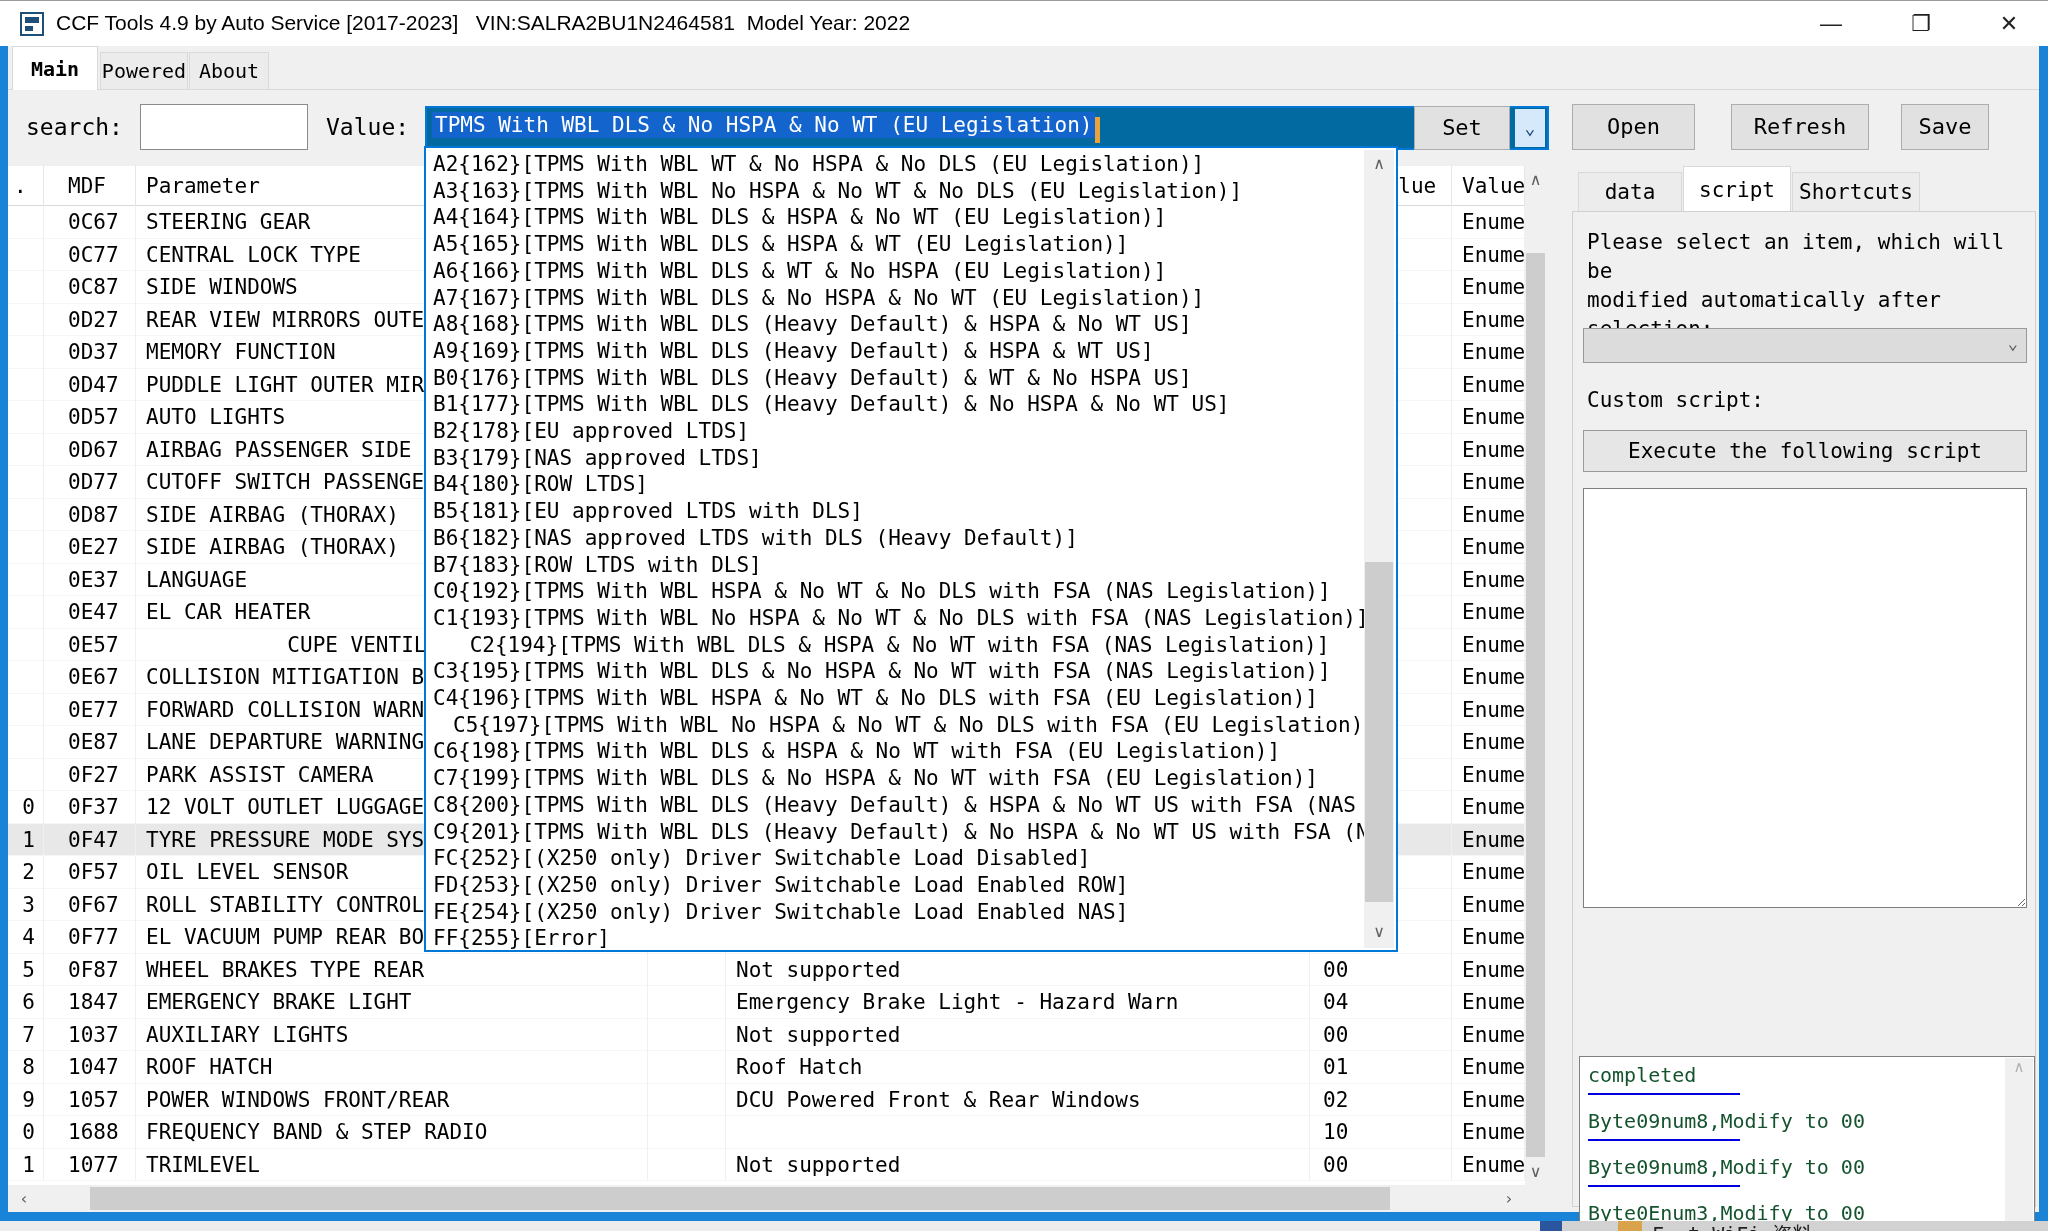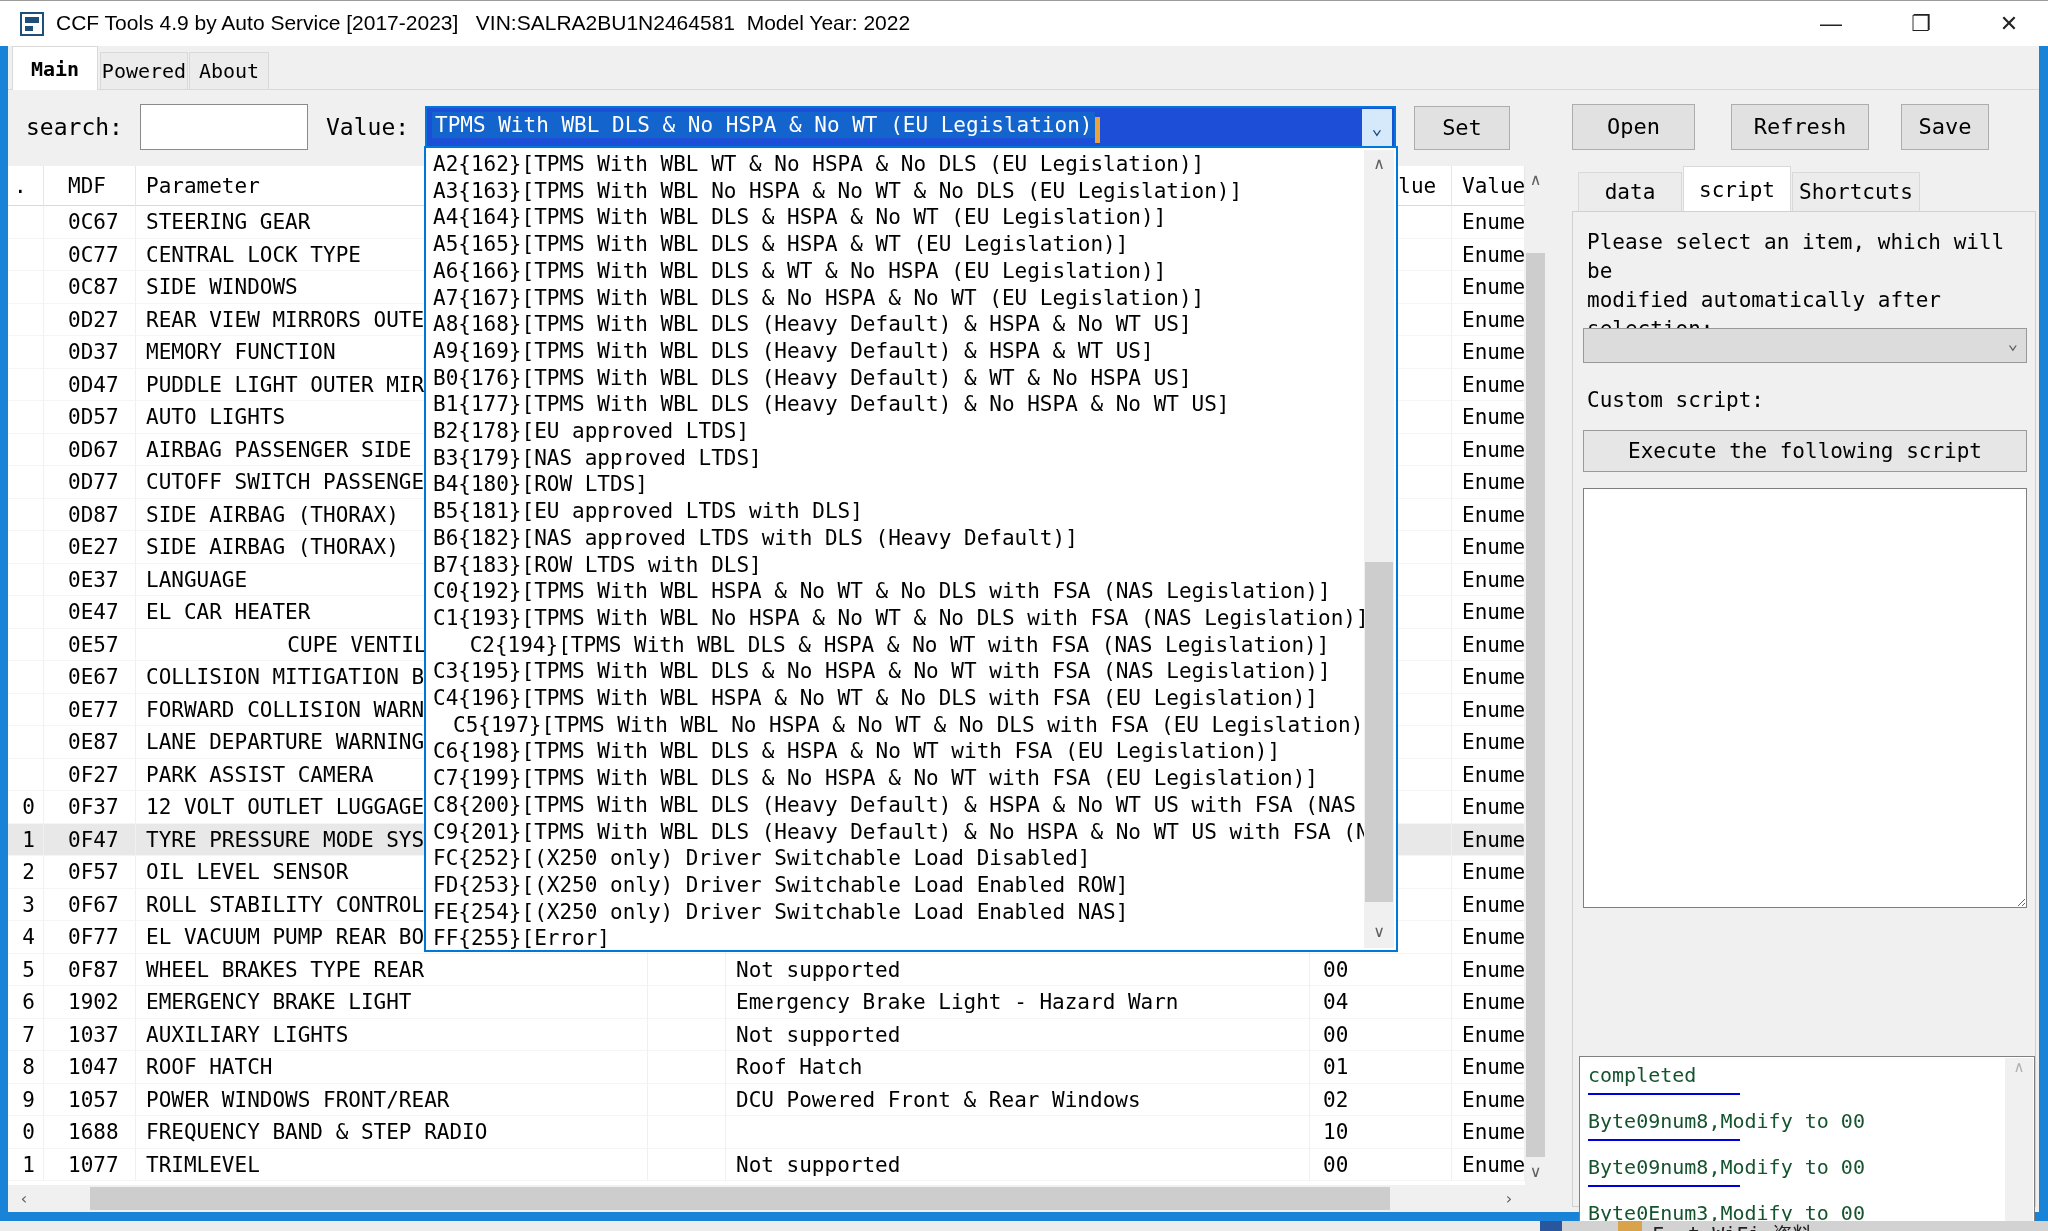--- a/index.html
+++ b/index.html
@@ -27,21 +27,21 @@
             border-bottom:1px solid #d9d9d9; }
   .tab { position:absolute; top:6px; height:38px; background:#ececec; border:1px solid #d9d9d9;
          text-align:center; font-size:20px; line-height:36px; color:#000; }
   .tab.active { top:0; height:44px; background:#ffffff; border-bottom:none; font-weight:bold; line-height:44px; }
 
   
   .content { position:absolute; left:8px; top:90px; width:2031px; height:1122px; background:#f0f0f0; }
   .lbl { position:absolute; font-size:23px; color:#000; }
   .search-input { position:absolute; left:132px; top:14px; width:168px; height:46px; background:#fff;
                   border:1px solid #8a8a8a; font-size:21px; padding:0 6px; font-family:inherit; }
-  .value-combo { position:absolute; left:417px; top:16px; width:971px; height:44px; background:#1d4ed8;
+  .value-combo { position:absolute; left:417px; top:16px; width:1124px; height:44px; background:#0369a1;
                  border:2px solid #0078d7; }
   .combo-sel { display:inline-block; margin:4px 0 0 5px; padding:1px 3px; background:#1464cd; color:#fff;
                font-size:21px; white-space:pre; }
   .combo-caret { display:inline-block; width:5px; height:26px; background:#e8a33d; vertical-align:middle; margin-top:4px;}
   .combo-arrow-btn { position:absolute; right:2px; top:1px; width:30px; height:38px; background:#d5e9fb;
                      color:#15447c; text-align:center; line-height:38px; font-size:18px; }
   .btn { position:absolute; background:#e1e1e1; border:1px solid #adadad; text-align:center;
          font-size:22px; color:#000; font-family:inherit; }
 
   
@@ -365,21 +365,21 @@
             <div class="td num" style="left: 0px; width: 36px; padding: 0px 8px 0px 0px;">5</div>
             <div class="td " style="left: 36px; width: 92px; padding: 0px 0px 0px 24px;">0F87</div>
             <div class="td " style="left: 128px; width: 512px; padding: 0px 0px 0px 10px;">WHEEL BRAKES TYPE REAR</div>
             <div class="td " style="left: 640px; width: 78px; padding: 0px;"></div>
             <div class="td " style="left: 718px; width: 584px; padding: 0px 0px 0px 10px;">Not supported</div>
             <div class="td " style="left: 1302px; width: 142px; padding: 0px 0px 0px 13px;">00</div>
             <div class="td " style="left: 1444px; width: 73px; padding: 0px 0px 0px 10px;">Enume</div>
           </div>
           <div class="trow" style="top: 820px;">
             <div class="td num" style="left: 0px; width: 36px; padding: 0px 8px 0px 0px;">6</div>
-            <div class="td " style="left: 36px; width: 92px; padding: 0px 0px 0px 24px;">1902</div>
+            <div class="td " style="left: 36px; width: 92px; padding: 0px 0px 0px 24px;">1847</div>
             <div class="td " style="left: 128px; width: 512px; padding: 0px 0px 0px 10px;">EMERGENCY BRAKE LIGHT</div>
             <div class="td " style="left: 640px; width: 78px; padding: 0px;"></div>
             <div class="td " style="left: 718px; width: 584px; padding: 0px 0px 0px 10px;">Emergency Brake Light - Hazard Warn</div>
             <div class="td " style="left: 1302px; width: 142px; padding: 0px 0px 0px 13px;">04</div>
             <div class="td " style="left: 1444px; width: 73px; padding: 0px 0px 0px 10px;">Enume</div>
           </div>
           <div class="trow" style="top: 852.5px;">
             <div class="td num" style="left: 0px; width: 36px; padding: 0px 8px 0px 0px;">7</div>
             <div class="td " style="left: 36px; width: 92px; padding: 0px 0px 0px 24px;">1037</div>
             <div class="td " style="left: 128px; width: 512px; padding: 0px 0px 0px 10px;">AUXILIARY LIGHTS</div>

